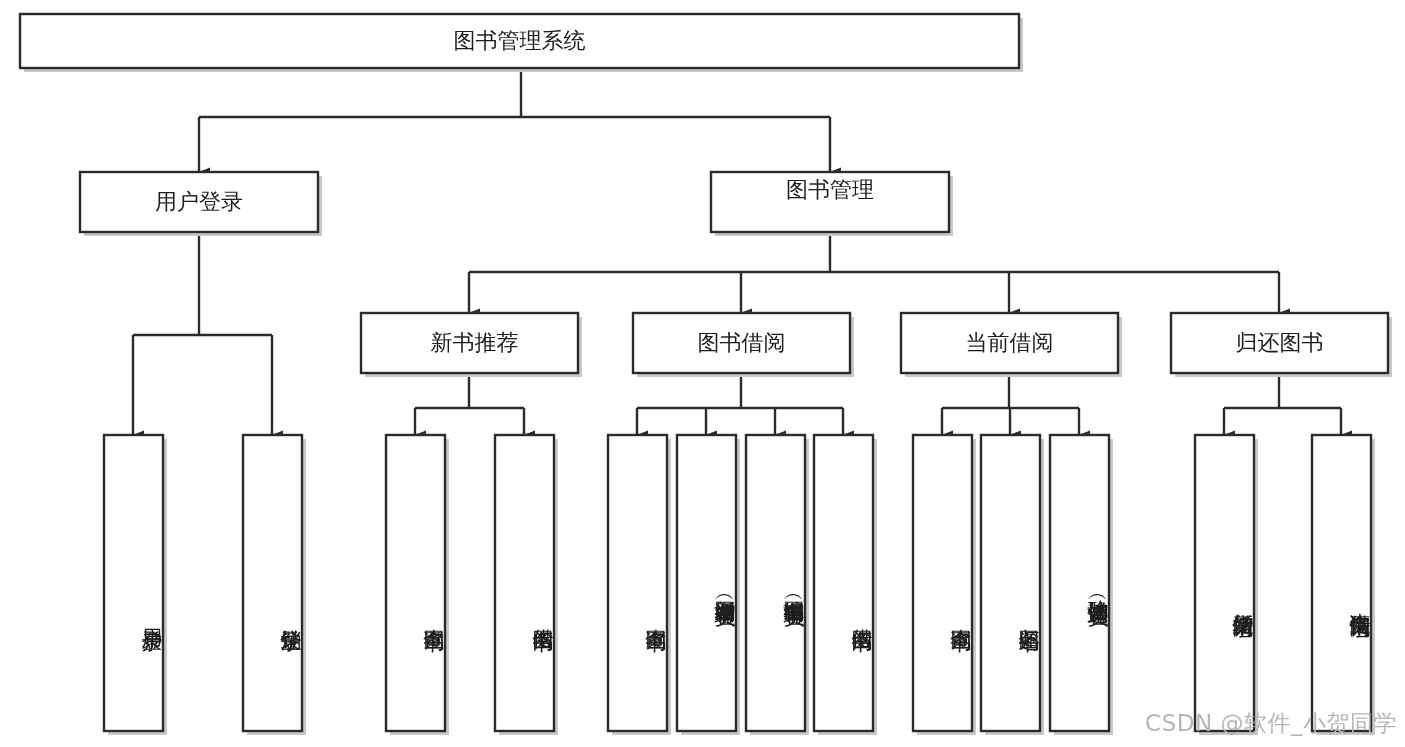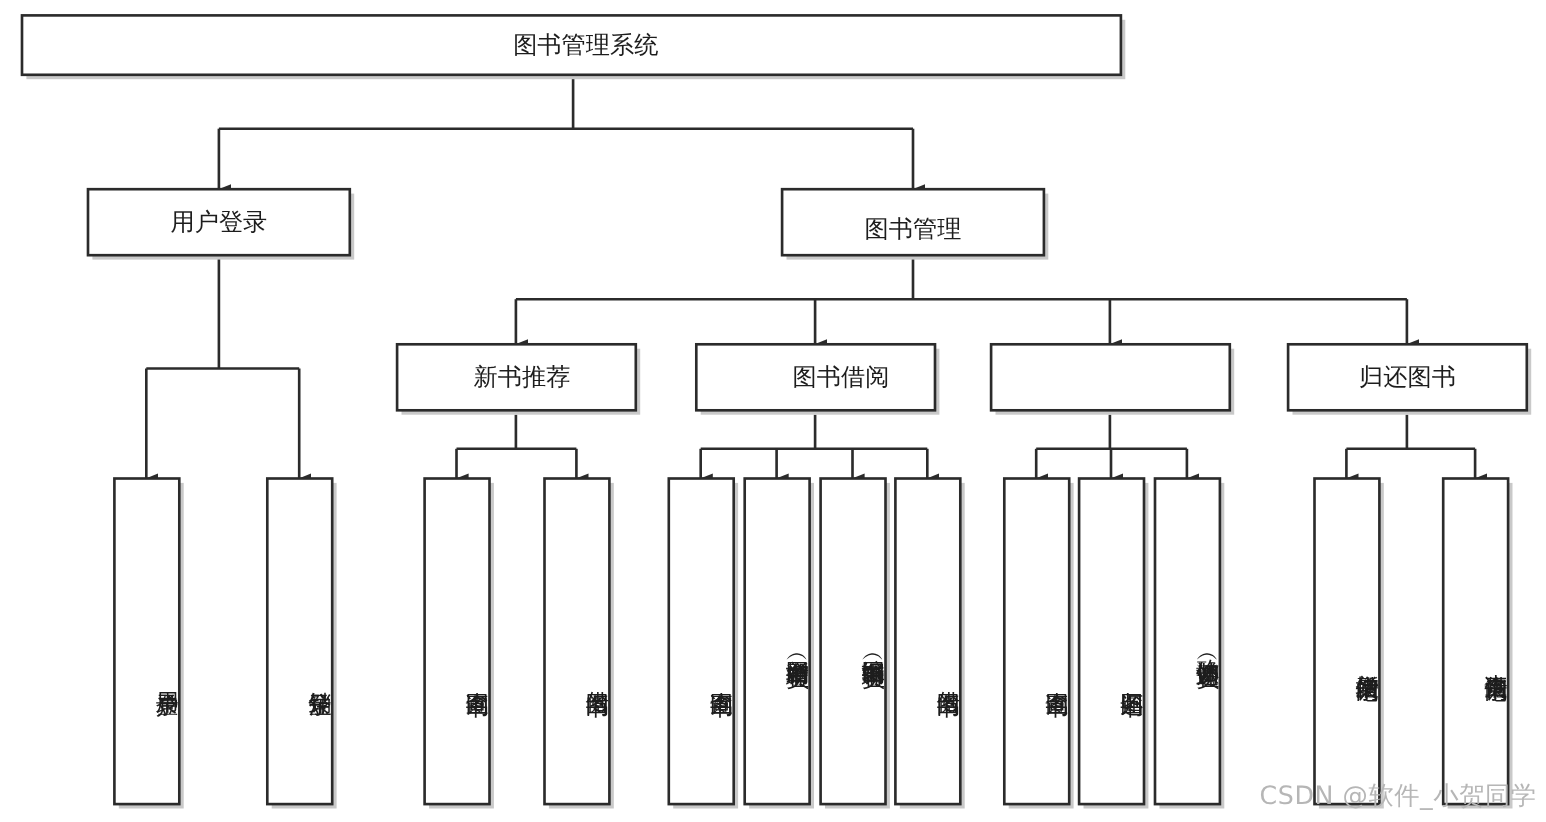--- a/index.html
+++ b/index.html
@@ -185,27 +185,28 @@
       <rect class="node-shadow" x="1054" y="439" width="59" height="296"></rect>
       <rect class="node-box" x="1050" y="435" width="59" height="296"></rect>
 
       <rect class="node-shadow" x="1199" y="439" width="59" height="296"></rect>
       <rect class="node-box" x="1195" y="435" width="59" height="296"></rect>
       <rect class="node-shadow" x="1316" y="439" width="59" height="296"></rect>
       <rect class="node-box" x="1312" y="435" width="59" height="296"></rect>
     </g>
   </svg>
 
-  <div class="hlabel-wrap" style="left:20px; top:14px; width:999px; height:54px;padding-left:13px;">图书管理系统</div>
+  <div class="hlabel-wrap" style="left:20px; top:14px; width:999px; height:54px;">图书管理系统</div>
 
   <div class="hlabel-wrap" style="left:80px; top:172px; width:238px; height:60px;">用户登录</div>
-  <div class="hlabel-wrap" style="left:711px; top:178px; width:238px; height:60px;">图书管理</div>
+  <div class="hlabel-wrap" style="left:711px; top:160px; width:238px; height:60px;">图书管理</div>
 
   <div class="hlabel-wrap" style="left:361px; top:313px; width:227px; height:60px;">新书推荐</div>
-  <div class="hlabel-wrap" style="left:633px; top:313px; width:217px; height:60px;padding-left:23px;">图书借阅</div>
+  <div class="hlabel-wrap" style="left:633px; top:313px; width:217px; height:60px;">图书借阅</div>
+  <div class="hlabel-wrap" style="left:901px; top:313px; width:217px; height:60px;">当前借阅</div>
   <div class="hlabel-wrap" style="left:1171px; top:313px; width:217px; height:60px;">归还图书</div>
 
   <div class="vlabel-wrap" style="left:104px; top:497px; width:59px; height:234px;">用户登录</div>
   <div class="vlabel-wrap" style="left:243px; top:497px; width:59px; height:234px;">注销登录</div>
 
   <div class="vlabel-wrap" style="left:386px; top:497px; width:59px; height:234px;">查询图书</div>
   <div class="vlabel-wrap" style="left:495px; top:497px; width:59px; height:234px;">借阅图书</div>
 
   <div class="vlabel-wrap" style="left:608px; top:497px; width:59px; height:234px;">查询图书</div>
   <div class="vlabel-wrap" style="left:677px; top:443px; width:59px; height:288px;">新增图书（管理员）</div>

